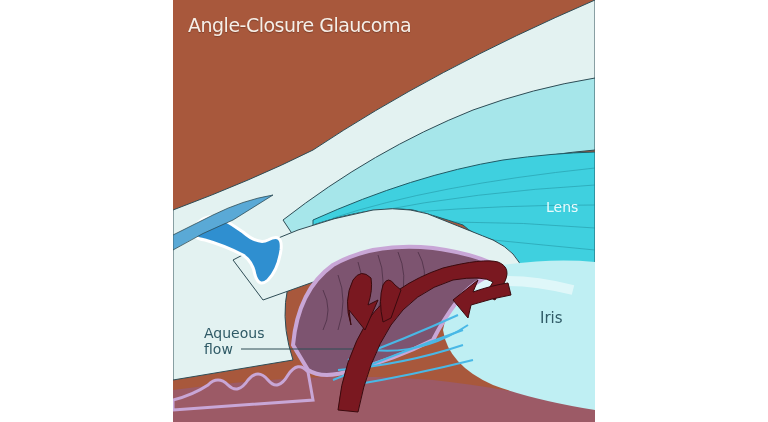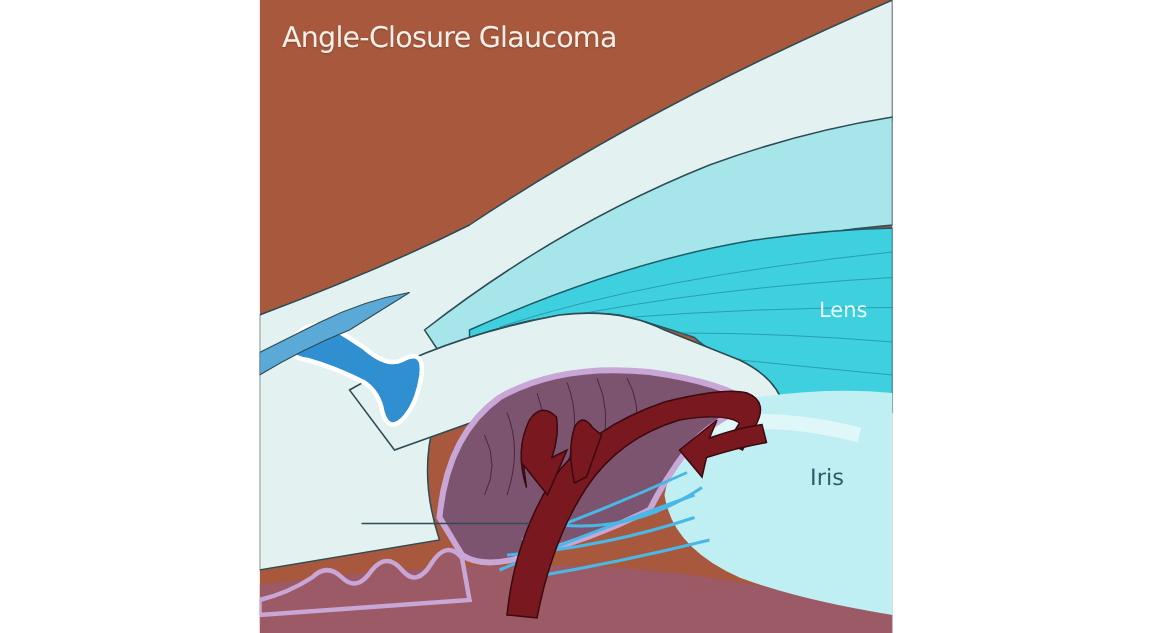--- a/index.html
+++ b/index.html
@@ -69,13 +69,17 @@
       <path d="M210 322 Q205 300 210 285 Q215 275 222 285 L228 290 L218 318 Z"></path>
       <path d="M335 283 Q320 285 300 292 L305 280 L280 300 L295 318 L298 305 Q320 298 338 295 Z"></path>
     </g>
 
     <line x1="68" y1="349" x2="180" y2="349" stroke="#2e4c55" stroke-width="1"></line>
   </svg>
 
   <div class="title">Angle-Closure Glaucoma</div>
   <div class="label iris">Lens</div>
   <div class="label lens">Iris</div>
+  <div class="label aqueous">
+    <div>Aqueous</div>
+    <div>flow</div>
+  </div>
 </div>
 
 </body></html>

